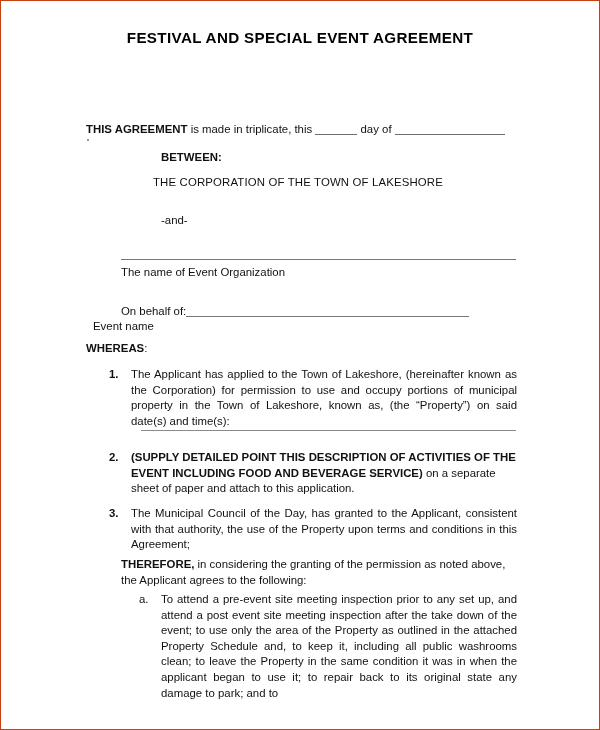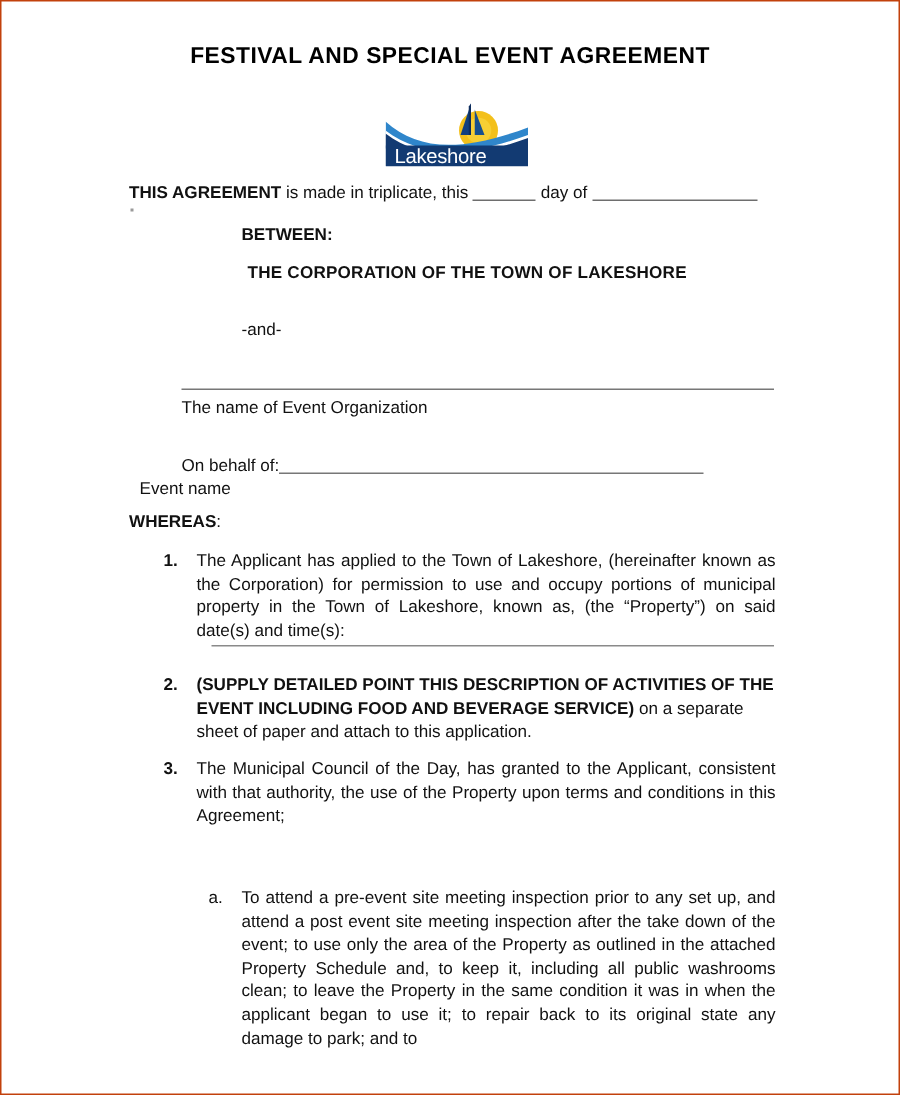--- a/index.html
+++ b/index.html
@@ -72,21 +72,21 @@
   .stray-dot {
     position: absolute;
     left: 86px;
     top: 138px;
     width: 2px;
     height: 2px;
     background: #9a9a9a;
   }
 
   .between      { left: 160px; top: 149px; font-weight: bold; }
-  .corporation  { left: 164px; top: 174px; font-weight: bold; letter-spacing: 0.15px; text-align: center; }
+  .corporation  { left: 152px; top: 174px; font-weight: normal; letter-spacing: 0.15px; text-align: center; }
   .andline      { left: 160px; top: 212px; }
 
   .org-rule {
     position: absolute;
     left: 120px;
     top: 258px;
     width: 395px;
     border-bottom: 1px solid #777;
   }
   .org-label  { left: 120px; top: 264px; }
@@ -160,40 +160,20 @@
     top: 0;
   }
 </style>
 </head>
 <body>
 
 <div class="page">
 
   <div class="doc-title">FESTIVAL AND SPECIAL EVENT AGREEMENT</div>
 
-  <div class="logo">
-    <svg width="95" height="46" viewBox="0 0 95 46" xmlns="http://www.w3.org/2000/svg">
-      <rect x="0" y="0" width="95" height="46" fill="#ffffff"></rect>
-
-      <circle cx="62" cy="22" r="13" fill="#f3c01b"></circle>
-      <circle cx="62" cy="22" r="8.5" fill="#f7cf34"></circle>
-
-      <path d="M57 4 L57 25 L50 25 Z" fill="#12407f"></path>
-      <path d="M59.5 8 L66 25 L59.5 25 Z" fill="#17508f"></path>
-      <path d="M57 4 L57 25 L55.5 25 L55.5 6 Z" fill="#0d2d5e"></path>
-
-      <path d="M0 16 C22 36, 52 36, 95 20 L95 27 C52 43, 22 42, 0 25 Z" fill="#2f86cb"></path>
-      <path d="M0 22 C24 40, 54 40, 95 25 L95 30 C54 45, 24 45, 0 30 Z" fill="#ffffff"></path>
-      <path d="M0 25 C24 43, 54 43, 95 28 L95 46 L0 46 Z" fill="#123a72"></path>
-
-      <rect x="0" y="32" width="95" height="14" fill="#123a72"></rect>
-      <path d="M0 24 C24 42, 54 42, 95 27 L95 34 L0 34 Z" fill="#123a72"></path>
-      <text x="6" y="43.5" font-family="Liberation Sans, sans-serif" font-size="13.5" fill="#ffffff" letter-spacing="-0.2">Lakeshore</text>
-    </svg>
-  </div>
 
   <div class="blk agreement-line">
     <span class="b-bold">THIS AGREEMENT</span><span> is made in triplicate, this </span><span class="rule-inline rule-short"></span><span> day of </span><span class="rule-inline rule-long"></span>
   </div>
 
   <div class="stray-dot"></div>
 
   <div class="blk between">BETWEEN:</div>
 
   <div class="blk corporation">THE CORPORATION OF THE TOWN OF LAKESHORE</div>
@@ -222,19 +202,22 @@
   <div class="item item2">
     <span class="num">2.</span>
     <span class="b-bold">(SUPPLY DETAILED POINT THIS DESCRIPTION OF ACTIVITIES OF THE EVENT INCLUDING FOOD AND BEVERAGE SERVICE)</span><span> on a separate sheet of paper and attach to this application.</span>
   </div>
 
   <div class="item item3 just">
     <span class="num">3.</span>
     <span>The Municipal Council of the Day, has granted to the Applicant, consistent with that authority, the use of the Property upon terms and conditions in this Agreement;</span>
   </div>
 
+  <div class="therefore">
+    <span class="b-bold">THEREFORE,</span><span> in considering the granting of the permission as noted above, the Applicant agrees to the following:</span>
+  </div>
 
   <div class="item-a">
     <span class="letter">a.</span>
     <span>To attend a pre-event site meeting inspection prior to any set up, and attend a post event site meeting inspection after the take down of the event; to use only the area of the Property as outlined in the attached Property Schedule and, to keep it, including all public washrooms clean; to leave the Property in the same condition it was in when the applicant began to use it; to repair back to its original state any damage to park; and to</span>
   </div>
 
 </div>
 
 </body></html>

